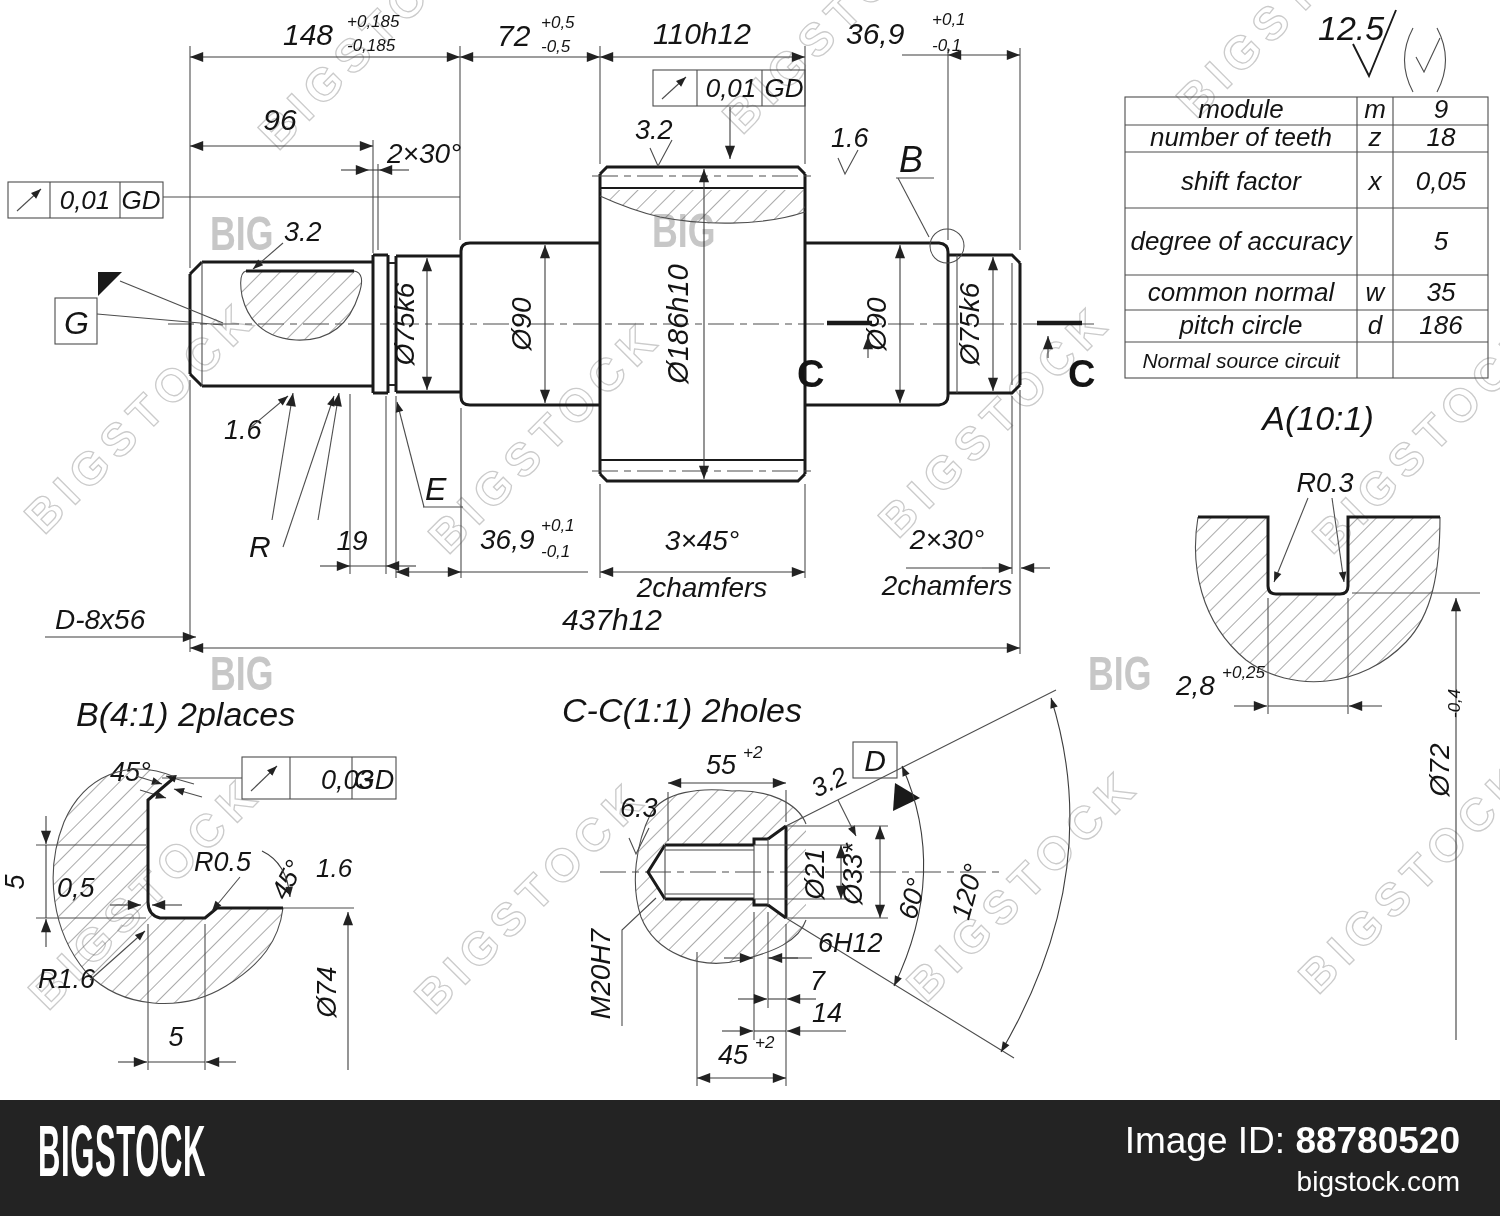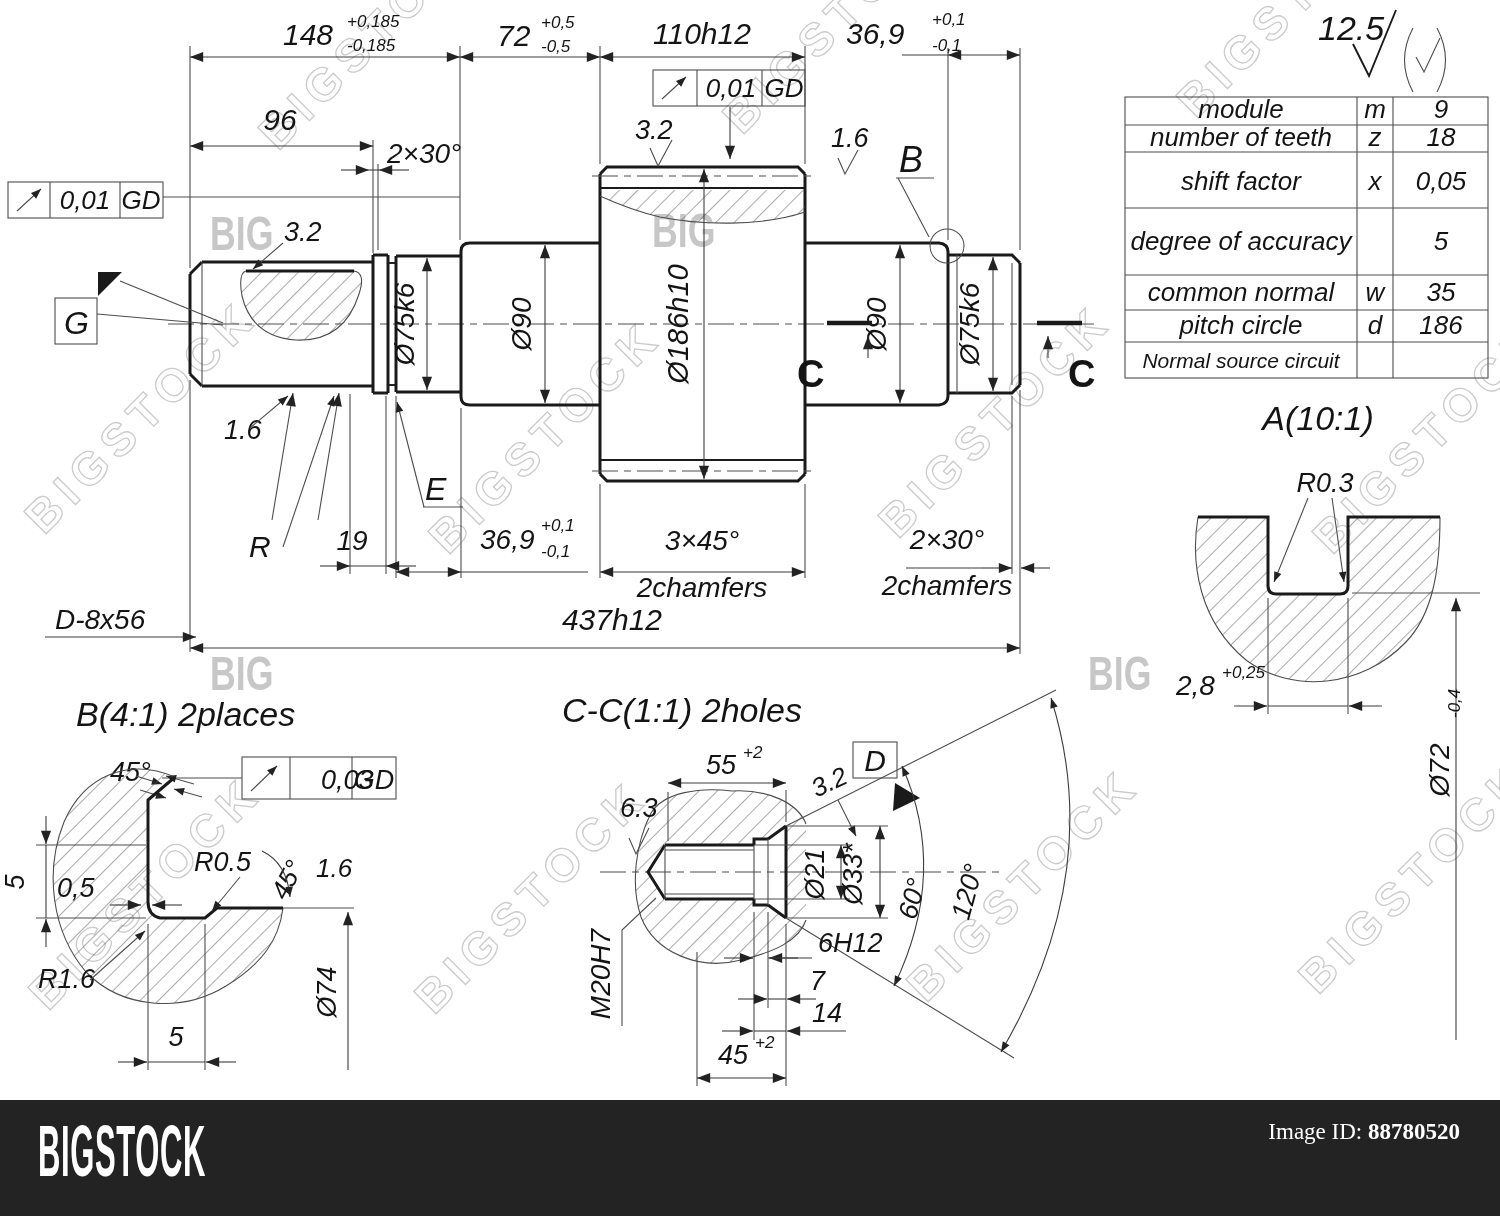--- a/index.html
+++ b/index.html
@@ -14,21 +14,21 @@
   .tn{stroke:#4d4d4d;stroke-width:1.1;fill:none;}
   .dm{stroke:#3d3d3d;stroke-width:1.1;fill:none;}
   .cl{stroke:#4d4d4d;stroke-width:1.1;fill:none;stroke-dasharray:26 6 7 6;}
   .wm{font-style:normal;font-weight:bold;font-size:46px;letter-spacing:8px;
       fill:none;stroke:#cbcbcb;stroke-width:1.3;}
   .wmb{font-style:normal;font-weight:bold;font-size:42px;fill:#c7c7c7;}
   #footer{position:absolute;left:0;top:1100px;width:1500px;height:116px;background:#232323;}
   #footer .logo{position:absolute;left:38px;top:22px;color:#fff;font-weight:bold;
       font-size:50px;letter-spacing:1px;transform:scale(0.62,1.45);transform-origin:left center;}
   #footer .meta{position:absolute;right:40px;top:18px;text-align:right;color:#fff;line-height:1.25;}
-  #footer .meta .l1{font-size:23px;font-family:Liberation Serif, serif;}
+  #footer .meta .l1{font-size:37px;}
   #footer .meta .l1 b{font-weight:bold;}
   #footer .meta .l2{font-size:28px;}
 </style>
 </head>
 <body>
 
 <div id="page">
 <svg width="1500" height="1100" viewBox="0 0 1500 1100">
   <defs>
     <marker id="ae" markerUnits="userSpaceOnUse" markerWidth="16" markerHeight="12" viewBox="0 -5 12 10" refX="11" refY="0" orient="auto">
@@ -430,15 +430,16 @@
     <line class="dm" x1="697" y1="1078" x2="786" y2="1078" marker-start="url(#as)" marker-end="url(#ae)"></line>
     <text x="718" y="1064" font-size="27">45</text>
     <text x="755" y="1048" font-size="17">+2</text>
   </g>
 </svg>
 
   <div id="footer">
     <div class="logo">BIGSTOCK</div>
     <div class="meta">
       <div class="l1"><span>Image ID:</span> <b>88780520</b></div>
+      <div class="l2">bigstock.com</div>
     </div>
   </div>
 </div>
 
 </body></html>

